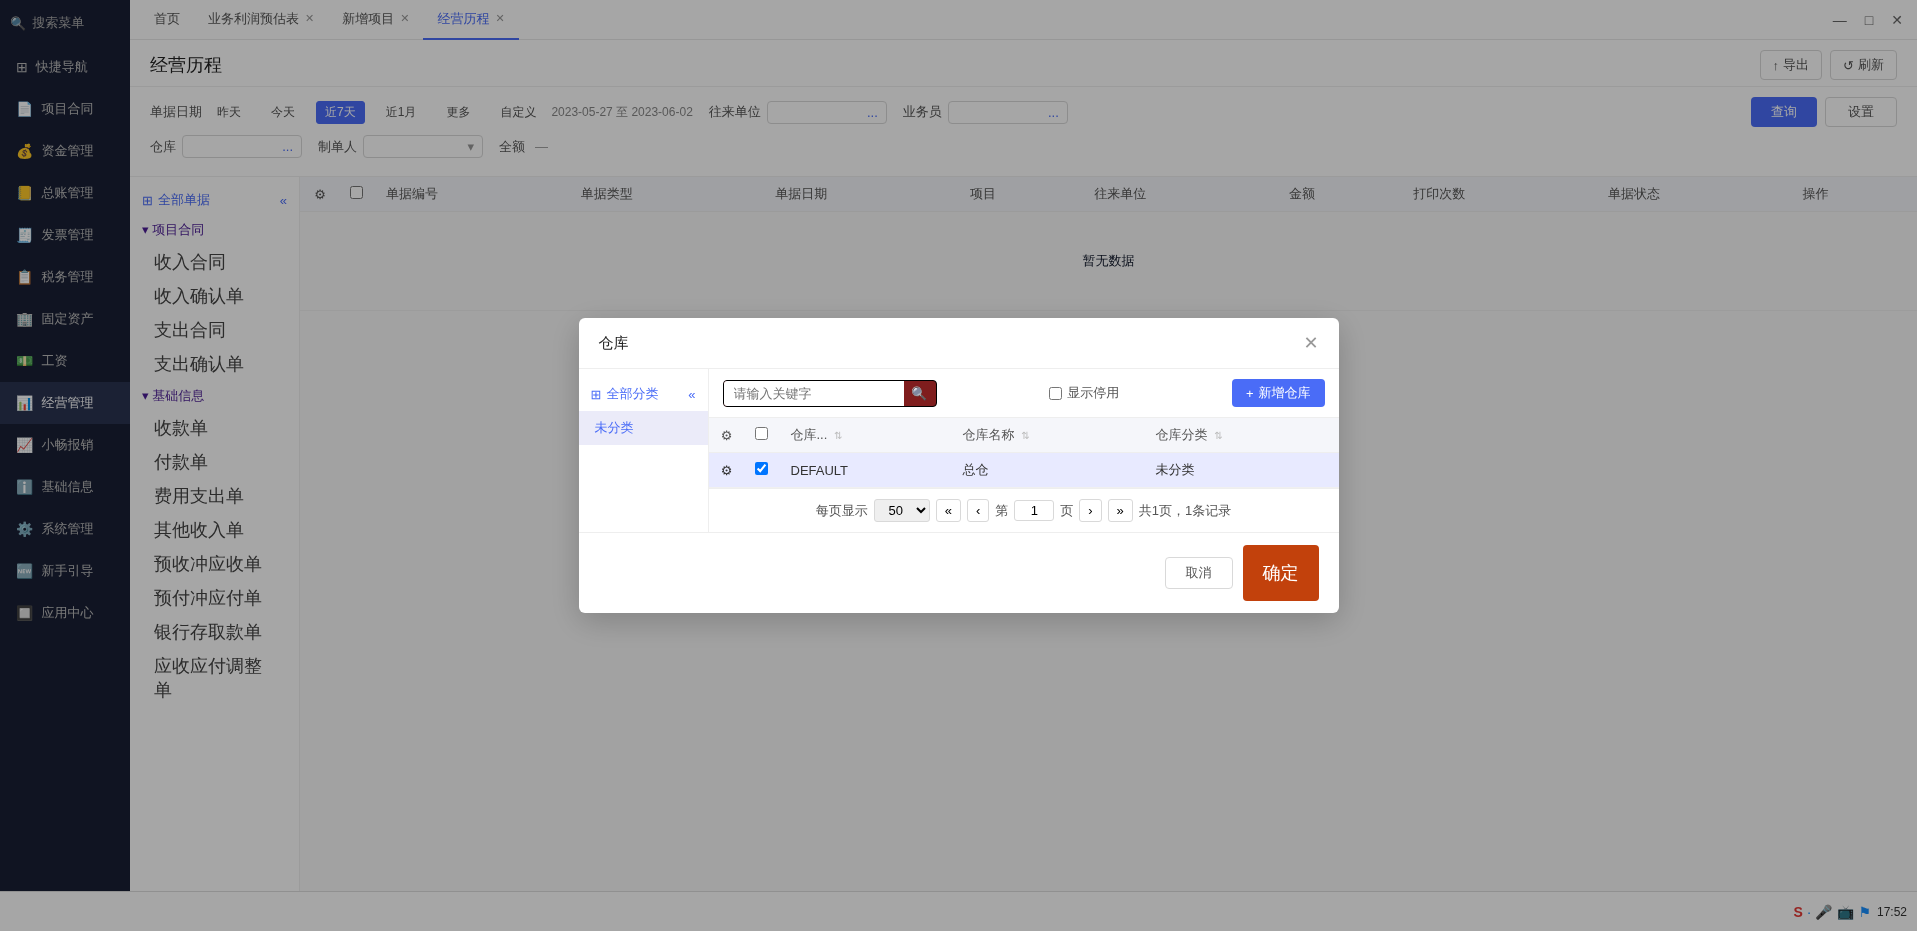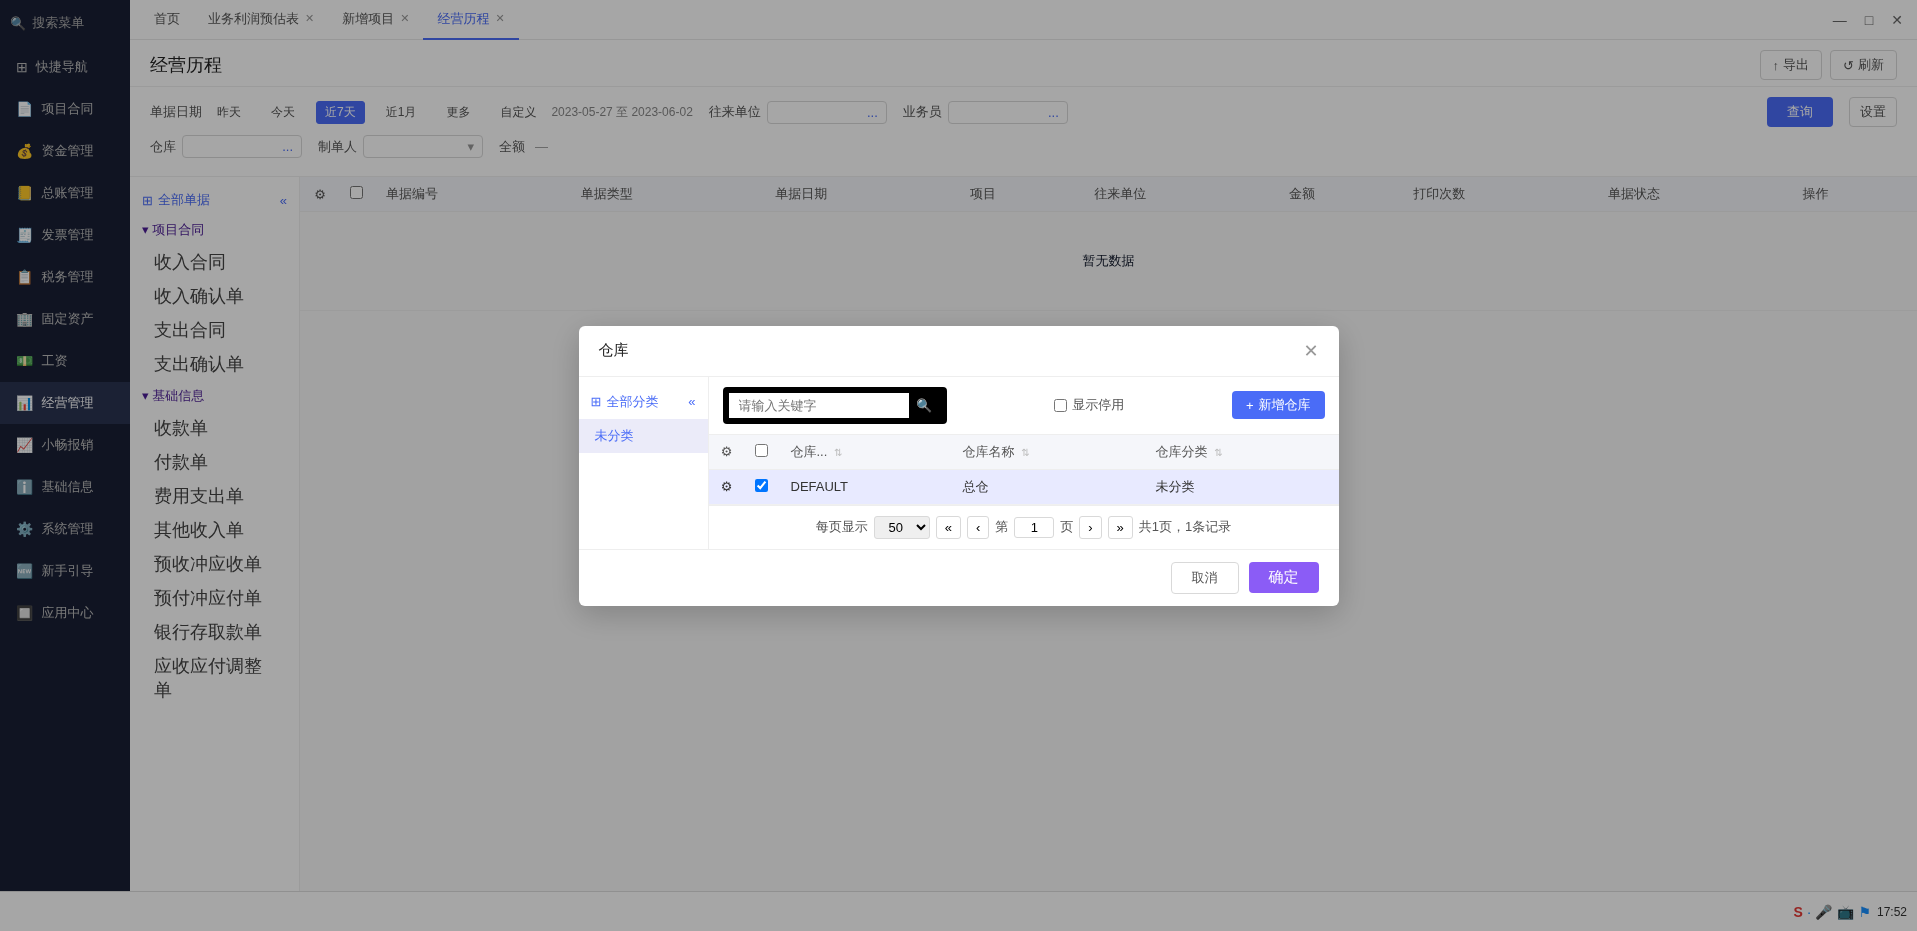--- a/index.html
+++ b/index.html
@@ -79,24 +79,24 @@
     .filter-dropdown {
       display: flex; align-items: center; gap: 4px;
       border: 1px solid #d9d9d9; border-radius: 4px; padding: 3px 8px;
       min-width: 120px; cursor: pointer; background: #fff;
     }
     .query-btn {
       padding: 5px 20px; background: #4a6cf7; color: #fff;
       border: none; border-radius: 4px; cursor: pointer; font-size: 13px;
     }
     .settings-btn {
-      padding: 5px 10px; background: #fff; color: #555;
+      padding: 5px 22px; background: #fff; color: #555;
       border: 1px solid #d9d9d9; border-radius: 4px; cursor: pointer; font-size: 13px;
     }
-    .filter-actions { display: flex; gap: 16px; }
+    .filter-actions { display: flex; gap: 8px; }
 
     
     .content-area {
       flex: 1; display: flex; overflow: hidden;
     }
 
     
     .left-panel {
       width: 170px; background: #fff; border-right: 1px solid #eee;
       overflow-y: auto; padding: 8px 0;
@@ -159,22 +159,22 @@
     }
     .dialog-left-item.active { background: #ebebf9; color: #4a6cf7; }
 
     
     .dialog-right { flex: 1; display: flex; flex-direction: column; }
     .dialog-toolbar {
       display: flex; align-items: center; justify-content: space-between;
       padding: 10px 14px; border-bottom: 1px solid #eee;
     }
     .dialog-search {
-      display: flex; align-items: center; border: 6px solid #000000;
-      border-radius: 4px; overflow: hidden; background: #000000;
+      display: flex; align-items: center; border: 1px solid #000000;
+      border-radius: 4px; overflow: hidden; background: #7f1d1d;
     }
     .dialog-search input {
       border: none; outline: none; padding: 5px 10px; font-size: 13px; width: 180px;
     }
     .dialog-search-icon { padding: 5px 8px; color: #999; cursor: pointer; }
     .show-disabled {
       display: flex; align-items: center; gap: 5px; font-size: 13px; color: #555;
     }
     .add-btn {
       display: flex; align-items: center; gap: 5px;
@@ -217,22 +217,22 @@
     
     .dialog-footer {
       display: flex; align-items: center; justify-content: flex-end;
       padding: 12px 20px; border-top: 1px solid #eee; gap: 10px;
     }
     .cancel-btn {
       padding: 6px 20px; border: 1px solid #d9d9d9; background: #fff;
       border-radius: 4px; cursor: pointer; font-size: 13px; color: #555;
     }
     .confirm-btn {
-      padding: 6px 20px; background: #8b5cf6; color: #fff;
-      border: none; border-radius: 4px; cursor: pointer; font-size: 15px;
+      padding: 16px 20px; background: #c2410c; color: #fff;
+      border: none; border-radius: 4px; cursor: pointer; font-size: 18px;
     }
 
     
     ::-webkit-scrollbar { width: 5px; height: 5px; }
     ::-webkit-scrollbar-thumb { background: #ccc; border-radius: 3px; }
     ::-webkit-scrollbar-track { background: #f5f5f5; }
 
     
     .taskbar {
       position: fixed; bottom: 0; left: 0; width: 1917px; height: 40px;

